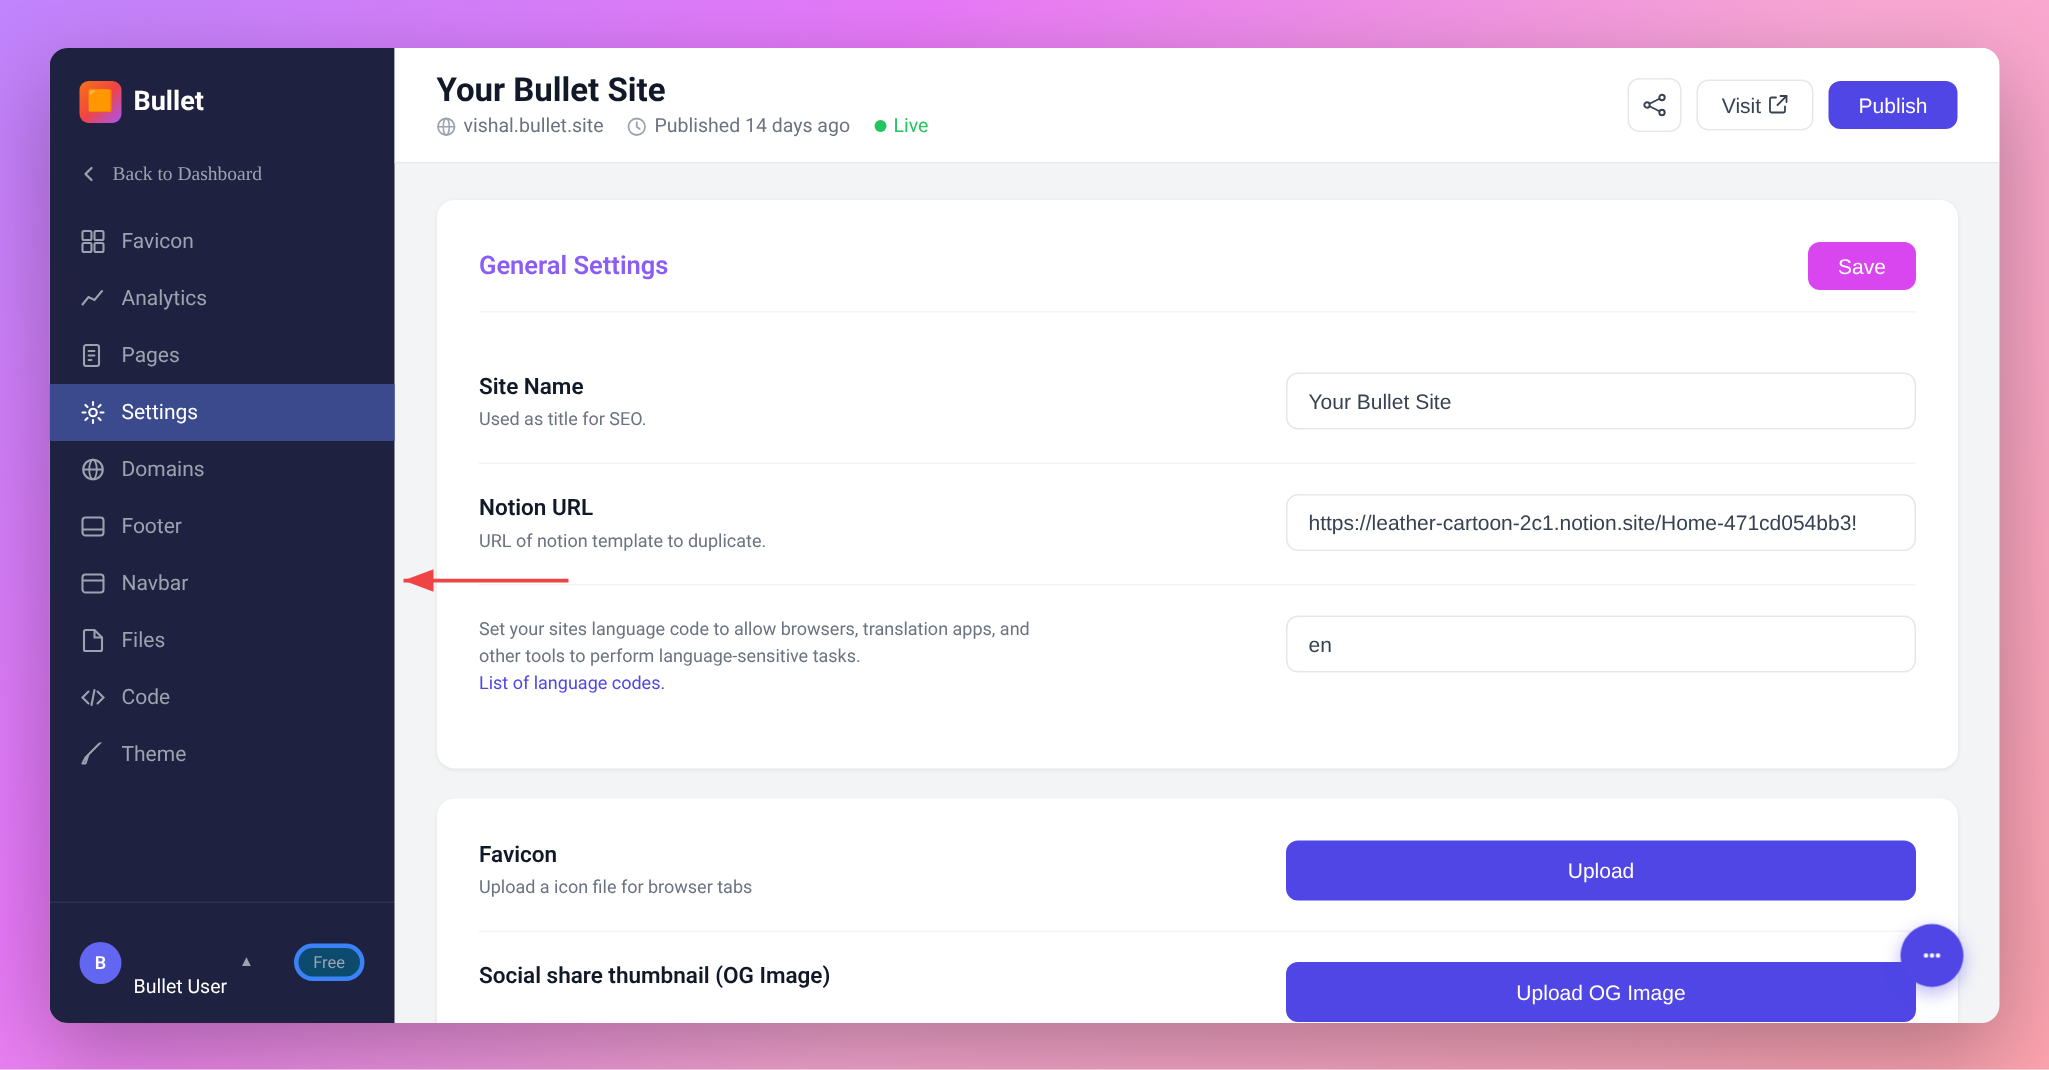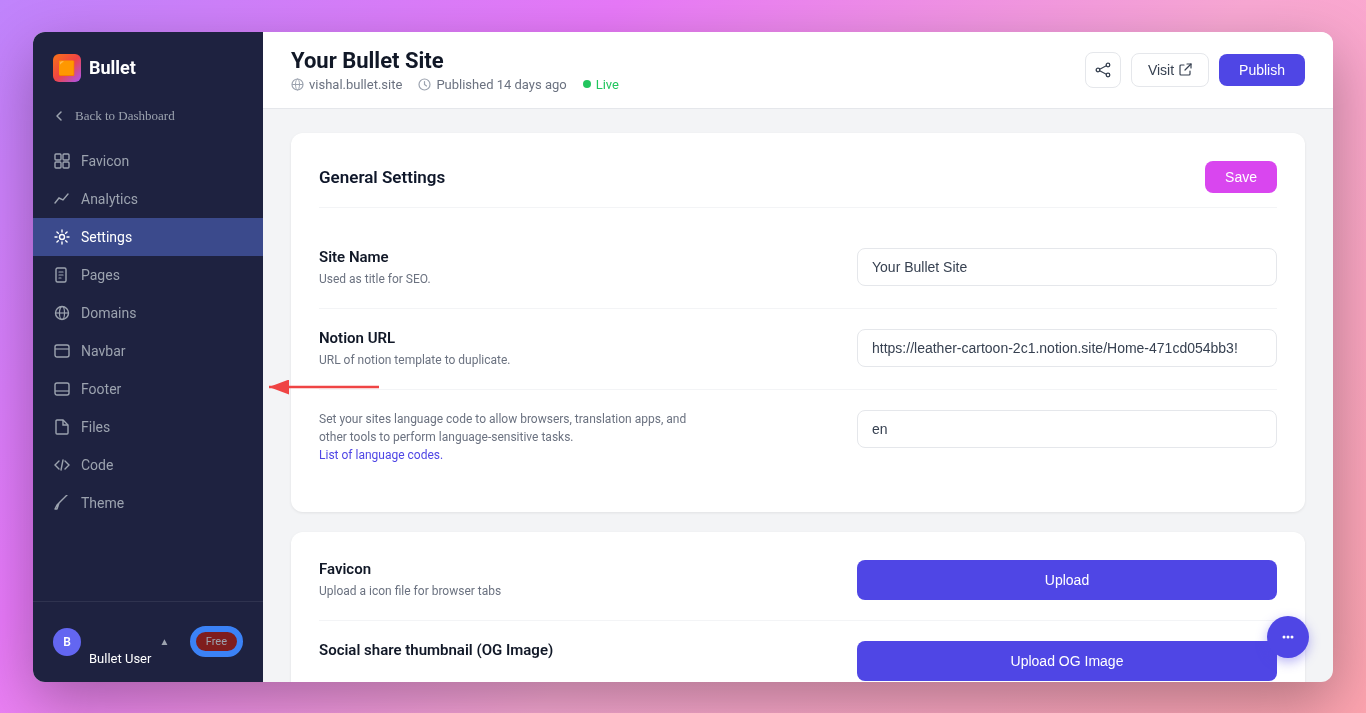--- a/index.html
+++ b/index.html
@@ -118,26 +118,26 @@
     .user-name {
       color: white;
       font-size: 13px;
       margin-top: 33px;
     }
     .chevron-up {
       color: #9ca3af;
       font-size: 10px;
     }
     .free-badge {
-      background: #7f1d1d;
+      background: #0c4a6e;
       color: #9ca3af;
       font-size: 11px;
       padding: 3px 10px;
       border-radius: 20px;
-      border: 6px solid #3b82f6;
+      border: 3px solid #3b82f6;
     }
     
     .main {
       flex: 1;
       display: flex;
       flex-direction: column;
       overflow: hidden;
     }
     
     .header {
@@ -239,21 +239,21 @@
       display: flex;
       align-items: center;
       justify-content: space-between;
       margin-bottom: 20px;
       padding-bottom: 14px;
       border-bottom: 1px solid #f3f4f6;
     }
     .card-title {
       font-size: 17px;
       font-weight: 600;
-      color: #0f172a;
+      color: #8b5cf6;
     }
     .save-btn {
       padding: 8px 20px;
       background: #d946ef;
       color: white;
       border: none;
       border-radius: 8px;
       cursor: pointer;
       font-size: 14px;
       font-weight: 500;
@@ -377,71 +377,71 @@
 
       <div class="nav-item">
         <span class="nav-icon">
           <svg width="16" height="16" viewBox="0 0 16 16" fill="none">
             <polyline points="1,12 5,7 9,9 14,3" stroke="#9ca3af" stroke-width="1.4" fill="none" stroke-linecap="round"></polyline>
           </svg>
         </span>
         <span>Analytics</span>
       </div>
 
-      <div class="nav-item active">
-        <span class="nav-icon">
-          <svg width="16" height="16" viewBox="0 0 16 16" fill="none">
-            <circle cx="8" cy="8" r="2.5" stroke="white" stroke-width="1.4"></circle>
-            <path d="M8 1v2M8 13v2M1 8h2M13 8h2M2.93 2.93l1.41 1.41M11.66 11.66l1.41 1.41M2.93 13.07l1.41-1.41M11.66 4.34l1.41-1.41" stroke="white" stroke-width="1.4" stroke-linecap="round"></path>
-          </svg>
-        </span>
-        <span>Settings</span>
-      </div>
-
       <div class="nav-item">
         <span class="nav-icon">
           <svg width="16" height="16" viewBox="0 0 16 16" fill="none">
             <rect x="2" y="1" width="10" height="14" rx="1.5" stroke="#9ca3af" stroke-width="1.4"></rect>
             <line x1="5" y1="5" x2="9" y2="5" stroke="#9ca3af" stroke-width="1.2" stroke-linecap="round"></line>
             <line x1="5" y1="8" x2="9" y2="8" stroke="#9ca3af" stroke-width="1.2" stroke-linecap="round"></line>
             <line x1="5" y1="11" x2="7" y2="11" stroke="#9ca3af" stroke-width="1.2" stroke-linecap="round"></line>
           </svg>
         </span>
         <span>Pages</span>
       </div>
 
+      <div class="nav-item active">
+        <span class="nav-icon">
+          <svg width="16" height="16" viewBox="0 0 16 16" fill="none">
+            <circle cx="8" cy="8" r="2.5" stroke="white" stroke-width="1.4"></circle>
+            <path d="M8 1v2M8 13v2M1 8h2M13 8h2M2.93 2.93l1.41 1.41M11.66 11.66l1.41 1.41M2.93 13.07l1.41-1.41M11.66 4.34l1.41-1.41" stroke="white" stroke-width="1.4" stroke-linecap="round"></path>
+          </svg>
+        </span>
+        <span>Settings</span>
+      </div>
+
       <div class="nav-item">
         <span class="nav-icon">
           <svg width="16" height="16" viewBox="0 0 16 16" fill="none">
             <circle cx="8" cy="8" r="6.5" stroke="#9ca3af" stroke-width="1.4"></circle>
             <ellipse cx="8" cy="8" rx="2.5" ry="6.5" stroke="#9ca3af" stroke-width="1.2"></ellipse>
             <line x1="1.5" y1="8" x2="14.5" y2="8" stroke="#9ca3af" stroke-width="1.2"></line>
           </svg>
         </span>
         <span>Domains</span>
       </div>
 
       <div class="nav-item">
         <span class="nav-icon">
           <svg width="16" height="16" viewBox="0 0 16 16" fill="none">
             <rect x="1" y="2" width="14" height="12" rx="2" stroke="#9ca3af" stroke-width="1.4"></rect>
+            <line x1="1" y1="10" x2="15" y2="10" stroke="#9ca3af" stroke-width="1.2"></line>
+          </svg>
+        </span>
+        <span>Footer</span>
+      </div>
+
+      <div class="nav-item">
+        <span class="nav-icon">
+          <svg width="16" height="16" viewBox="0 0 16 16" fill="none">
+            <rect x="1" y="2" width="14" height="12" rx="2" stroke="#9ca3af" stroke-width="1.4"></rect>
             <line x1="1" y1="6" x2="15" y2="6" stroke="#9ca3af" stroke-width="1.2"></line>
           </svg>
         </span>
         <span>Navbar</span>
-      </div>
-
-      <div class="nav-item">
-        <span class="nav-icon">
-          <svg width="16" height="16" viewBox="0 0 16 16" fill="none">
-            <rect x="1" y="2" width="14" height="12" rx="2" stroke="#9ca3af" stroke-width="1.4"></rect>
-            <line x1="1" y1="10" x2="15" y2="10" stroke="#9ca3af" stroke-width="1.2"></line>
-          </svg>
-        </span>
-        <span>Footer</span>
       </div>
 
       <div class="nav-item">
         <span class="nav-icon">
           <svg width="16" height="16" viewBox="0 0 16 16" fill="none">
             <path d="M9 1H3a1 1 0 00-1 1v12a1 1 0 001 1h10a1 1 0 001-1V6l-5-5z" stroke="#9ca3af" stroke-width="1.4"></path>
             <polyline points="9,1 9,6 14,6" stroke="#9ca3af" stroke-width="1.4"></polyline>
           </svg>
         </span>
         <span>Files</span>

